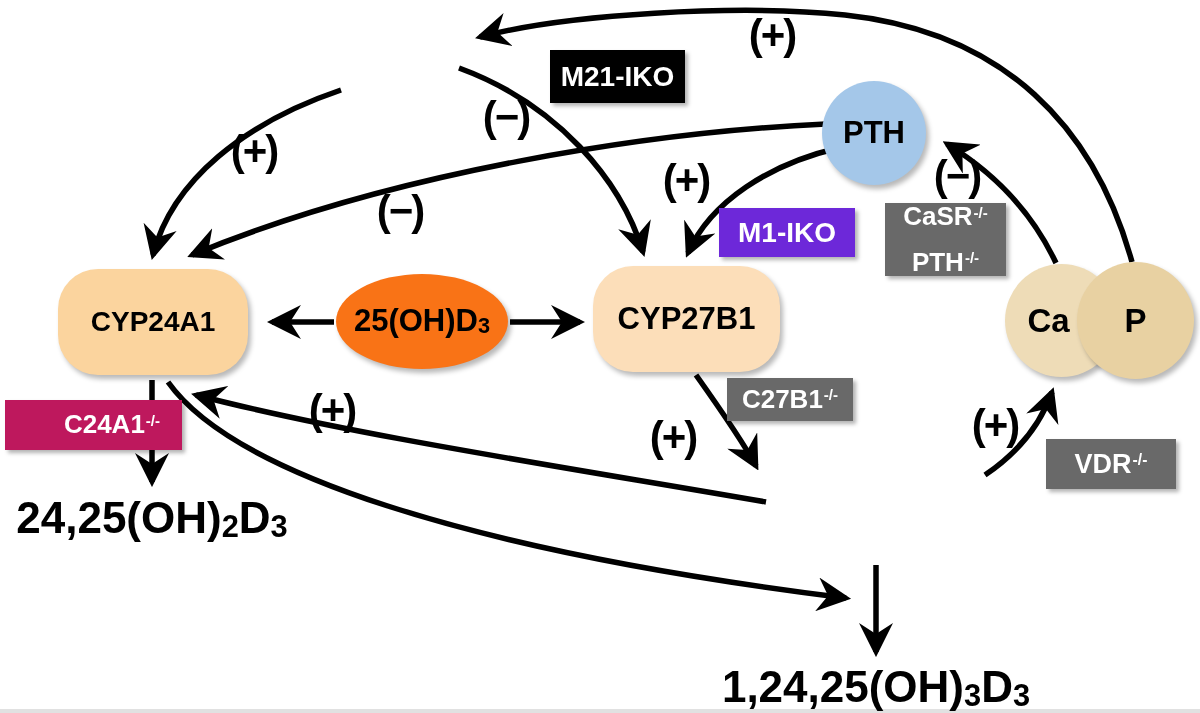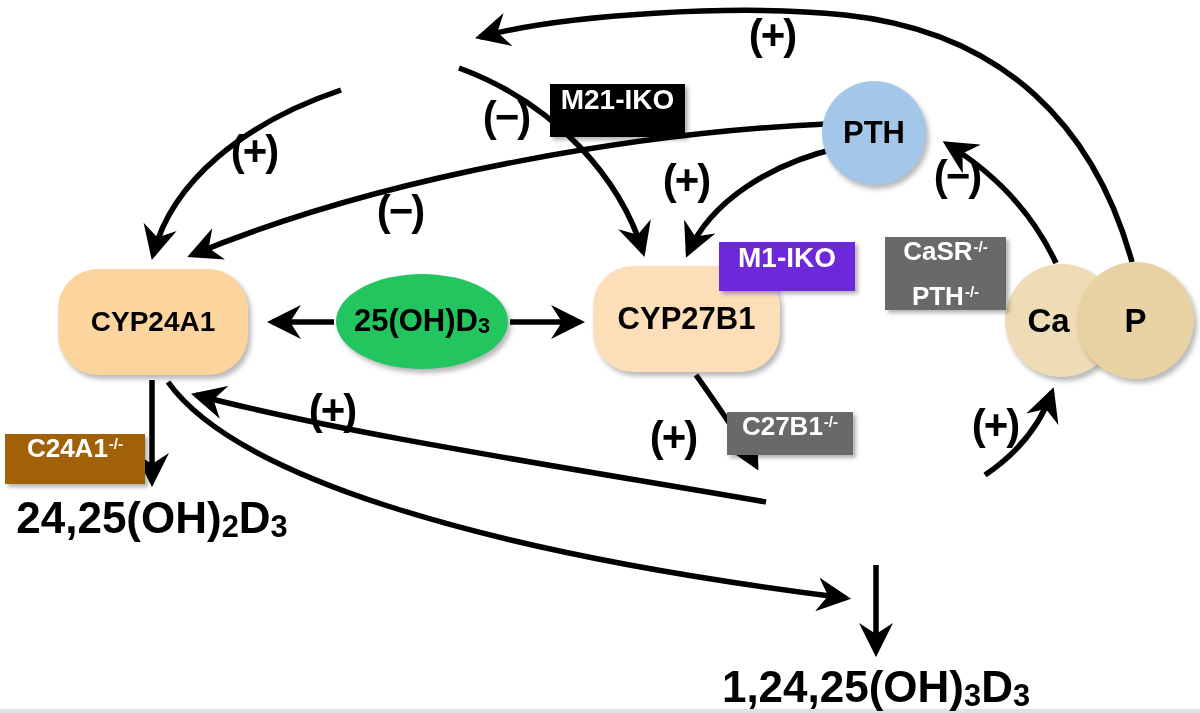--- a/index.html
+++ b/index.html
@@ -31,22 +31,22 @@
   #s-fgf23-cyp24a1{left:254px;top:151px;}
   #s-fgf23-cyp27b1{left:506px;top:117px;}
   #s-p-fgf23{left:772px;top:35px;}
   #s-pth-cyp24a1{left:400px;top:211px;}
   #s-pth-cyp27b1{left:686px;top:180px;}
   #s-ca-pth{left:957px;top:176px;}
   #s-d125-cyp24a1{left:332px;top:410px;}
   #s-cyp27b1-d125{left:673px;top:437px;}
   #s-d125-ca{left:995px;top:425px;}
   .ko{
-    position:absolute;display:flex;flex-direction:column;align-items:center;justify-content:flex-start;
-    color:#fff;z-index:4;text-align:center;box-shadow:3px 3px 4px rgba(0,0,0,.30);line-height:1.12;margin-top:34px;
+    position:absolute;display:flex;flex-direction:column;align-items:center;justify-content:center;
+    color:#fff;z-index:4;text-align:center;box-shadow:3px 3px 4px rgba(0,0,0,.30);line-height:1.12;
   }
   .ko span{white-space:nowrap;}
   #k-m21{left:550px;top:50px;width:135px;height:53px;font-size:28px;}
   #k-m1{left:719px;top:208px;width:136px;height:49px;font-size:28px;}
   #k-casr{left:885px;top:203px;width:121px;height:73px;font-size:26px;}
   #k-c27b1{left:727px;top:378px;width:126px;height:43px;font-size:26px;}
   #k-vdr{left:1046px;top:439px;width:130px;height:50px;font-size:27px;}
   #k-c24a1{left:5px;top:400px;width:140px;height:50px;font-size:26px;}
   .sb{font-size:.7em;vertical-align:-0.1em;}
   .sp{font-size:.58em;vertical-align:.52em;margin-left:1px;}
@@ -80,21 +80,21 @@
       <path d="M 876,565 L 876,652" marker-end="url(#ah)"></path>
     </g>
   </svg>
 
   <div class="node circle" id="n-pth" style="background: rgb(164, 199, 233);">
     <span>PTH</span>
   </div>
   <div class="node roundbox" id="n-cyp24a1" style="background: rgb(251, 212, 158);">
     <span>CYP24A1</span>
   </div>
-  <div class="node circle" id="n-d25" style="background: #22c55e;">
+  <div class="node circle" id="n-d25" style="background: #f97316;">
     <span><span>25(OH)D</span><span class="sb">3</span></span>
   </div>
   <div class="node roundbox" id="n-cyp27b1" style="background: rgb(252, 222, 185);">
     <span>CYP27B1</span>
   </div>
   <div class="node circle" id="n-ca" style="background: rgb(238, 220, 183);">
     <span>Ca</span>
   </div>
   <div class="node circle" id="n-p" style="background: rgb(232, 209, 162);">
     <span>P</span>
@@ -123,18 +123,21 @@
   <div class="ko" id="k-m1" style="background: #6d28d9;">
     <span>M1-IKO</span>
   </div>
   <div class="ko" id="k-casr" style="background: rgb(105, 105, 105); gap: 16px;">
     <span><span>CaSR</span><span class="sp">-/-</span></span>
     <span><span>PTH</span><span class="sp">-/-</span></span>
   </div>
   <div class="ko" id="k-c27b1" style="background: rgb(105, 105, 105);">
     <span><span>C27B1</span><span class="sp">-/-</span></span>
   </div>
-  <div class="ko" id="k-c24a1" style="background: #a16207;">
+  <div class="ko" id="k-vdr" style="background: rgb(105, 105, 105);">
+    <span><span>VDR</span><span class="sp">-/-</span></span>
+  </div>
+  <div class="ko" id="k-c24a1" style="background: #be185d; padding-left: 37px;">
     <span><span>C24A1</span><span class="sp">-/-</span></span>
   </div>
 
   <div class="bottom-edge"></div>
 </div>
 
 </body></html>

